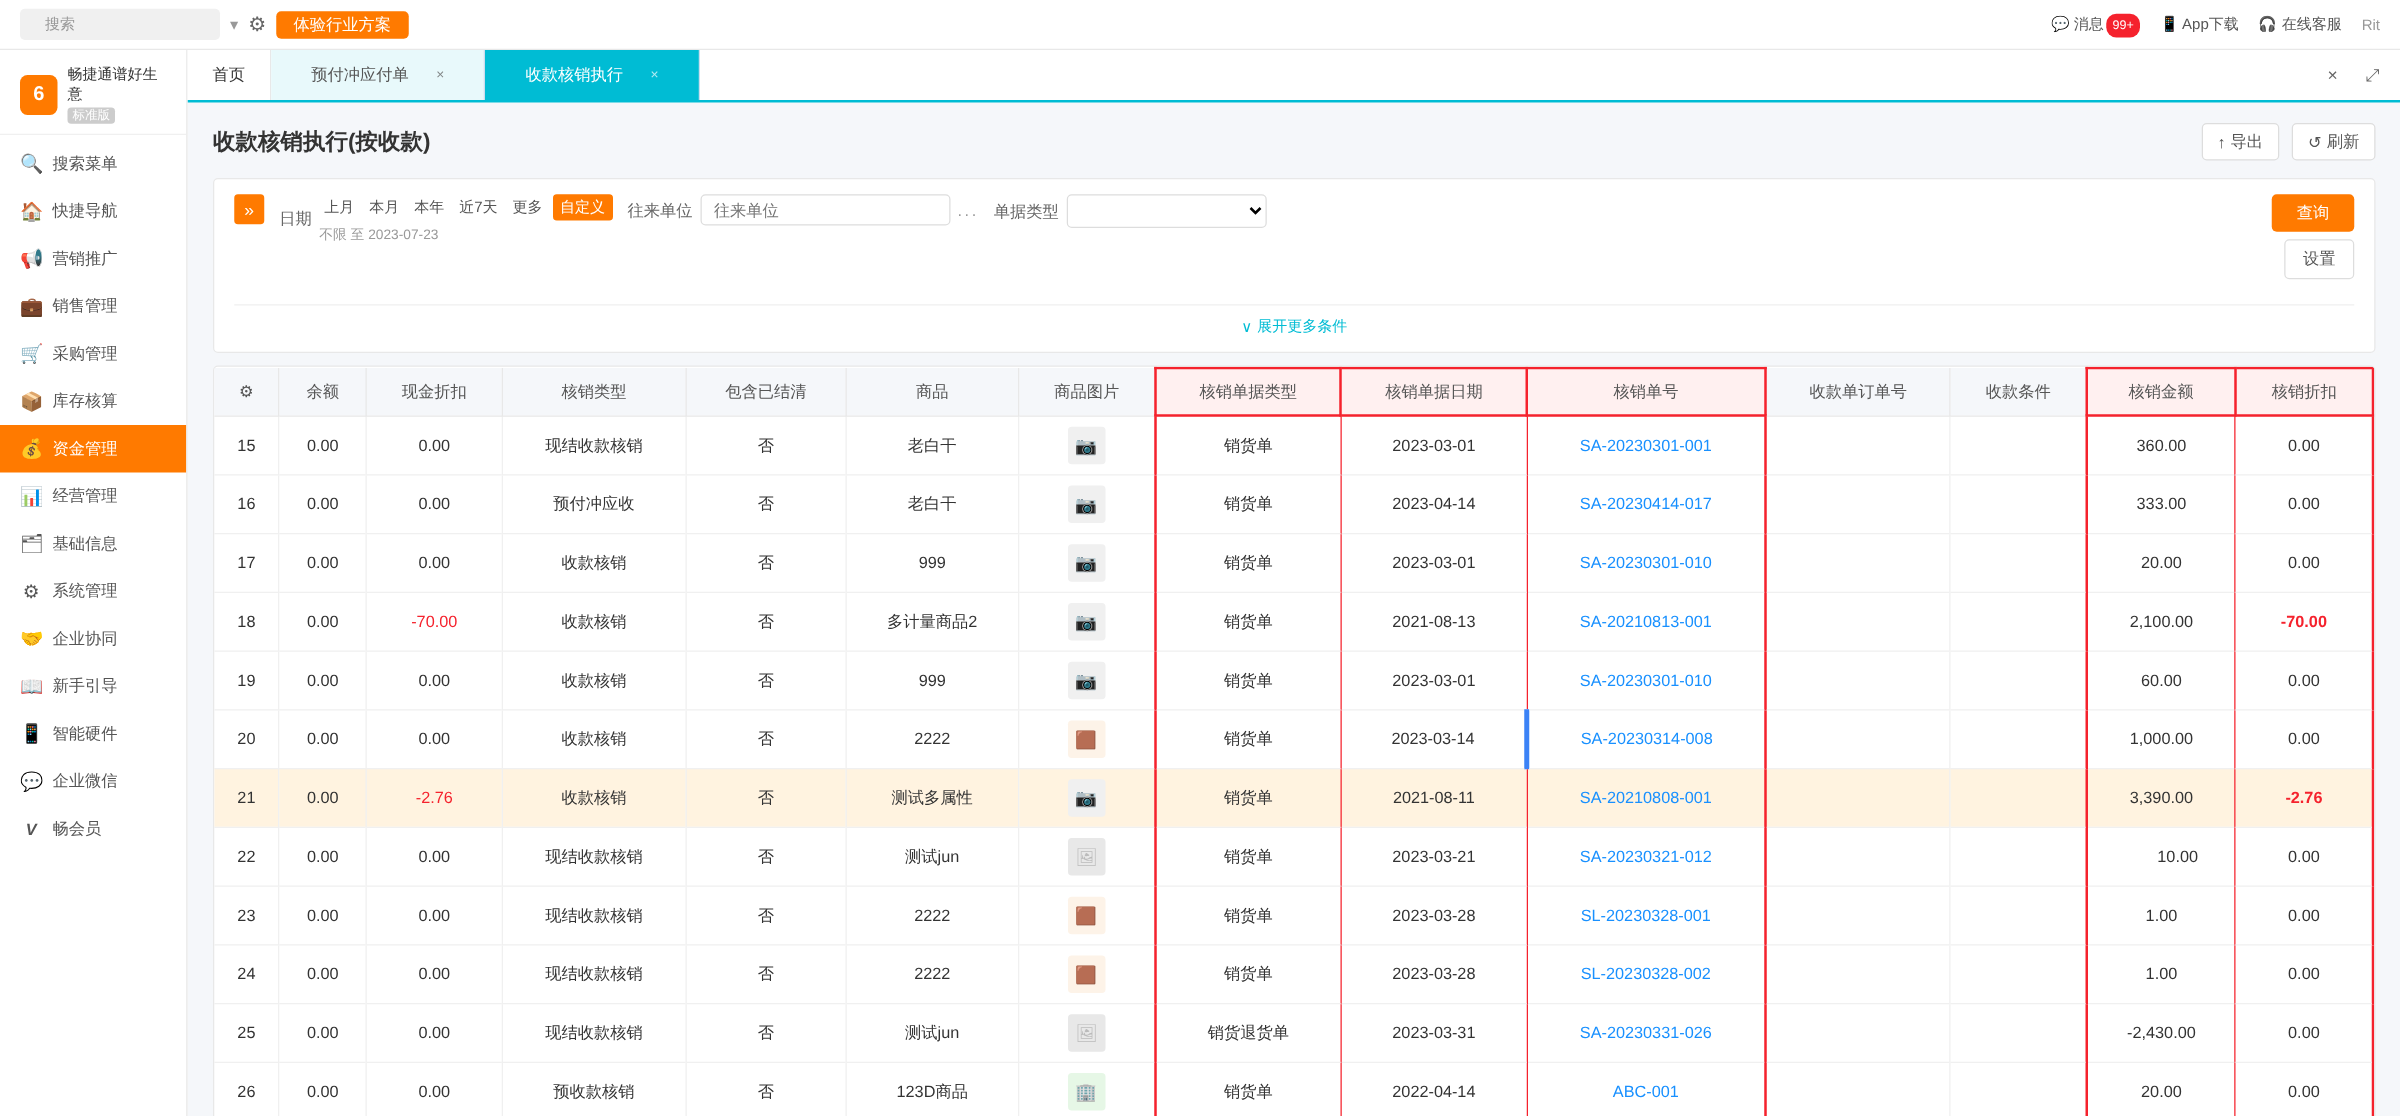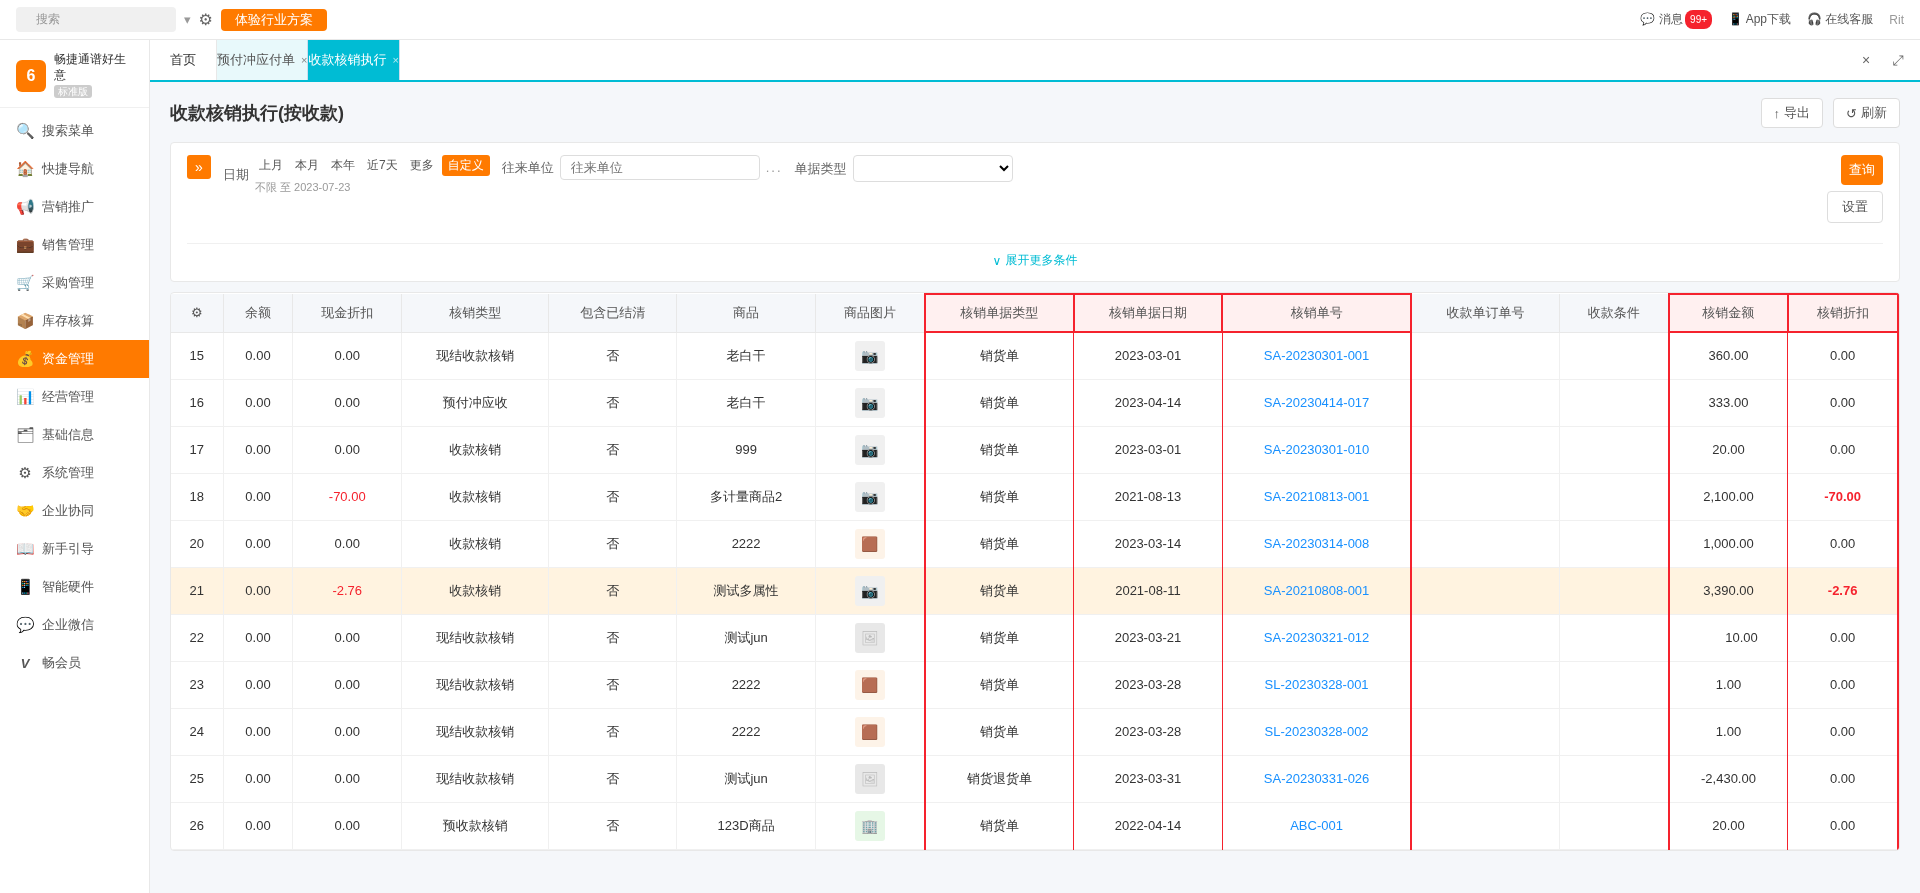--- a/index.html
+++ b/index.html
@@ -61,24 +61,24 @@
       padding: 0 20px;
       display: flex;
       align-items: center;
       font-size: 13px;
       color: #333;
       border-right: 1px solid #e8e8e8;
       cursor: pointer;
     }
     .tab-item {
       background: #e8f9fb;
-      padding: 0 0;
+      padding: 0 32px;
       display: flex;
       align-items: center;
-      gap: 6px;
+      gap: 22px;
       font-size: 13px;
       color: #555;
       border-right: 1px solid #cde;
       cursor: pointer;
       position: relative;
     }
     .tab-item.active {
       background: #00bcd4;
       color: #fff;
     }
@@ -110,21 +110,21 @@
     .filter-toggle { width: 24px; height: 24px; background: #ff7a00; border-radius: 3px; display: flex; align-items: center; justify-content: center; cursor: pointer; color: #fff; font-size: 14px; }
     .filter-group { display: flex; align-items: center; gap: 6px; }
     .filter-label { color: #666; font-size: 13px; white-space: nowrap; }
     .filter-date-opts { display: flex; align-items: center; gap: 4px; }
     .date-opt { font-size: 12px; color: #555; cursor: pointer; padding: 2px 4px; }
     .date-opt.custom { background: #ff7a00; color: #fff; border-radius: 3px; padding: 2px 6px; }
     .date-no-limit { font-size: 11px; color: #999; margin-top: 2px; }
     .filter-input { border: 1px solid #ddd; border-radius: 4px; padding: 4px 10px; font-size: 13px; min-width: 200px; outline: none; color: #999; }
     .filter-dots { color: #999; letter-spacing: 2px; }
     .filter-select { border: 1px solid #ddd; border-radius: 4px; padding: 4px 10px; font-size: 13px; min-width: 160px; outline: none; background: #fff; }
-    .btn-query { background: #ff7a00; color: #fff; border: none; border-radius: 4px; padding: 6px 8px; font-size: 13px; cursor: pointer; }
+    .btn-query { background: #ff7a00; color: #fff; border: none; border-radius: 4px; padding: 6px 20px; font-size: 13px; cursor: pointer; }
     .btn-settings { background: #fff; border: 1px solid #ddd; border-radius: 4px; padding: 6px 14px; font-size: 13px; color: #555; cursor: pointer; }
     .expand-more { display: flex; align-items: center; gap: 4px; color: #00bcd4; font-size: 12px; cursor: pointer; border-top: 1px solid #f0f0f0; padding-top: 8px; margin-top: 4px; width: 100%; justify-content: center; }
 
     
     .table-wrapper {
       background: #fff;
       border-radius: 4px;
       border: 1px solid #e8e8e8;
       overflow: auto;
     }
@@ -392,30 +392,46 @@
     <td><span class="col-img">📷</span></td>
     <td style="border-left:2px solid #f5222d;border-right:1px solid #f5222d;">销货单</td>
     <td style="border-left:1px solid #f5222d;border-right:1px solid #f5222d;">2021-08-13</td>
     <td style="border-left:1px solid #f5222d;border-right:2px solid #f5222d;"><a class="td-link">SA-20210813-001</a></td>
     <td></td>
     <td></td>
     <td style="border-left:2px solid #f5222d;border-right:1px solid #f5222d;">2,100.00</td>
     <td style="border-left:1px solid #f5222d;border-right:2px solid #f5222d;" class="td-red-bold">-70.00</td>
   </tr>
               <tr>
+    <td>19</td>
+    <td>0.00</td>
+    <td>0.00</td>
+    <td>收款核销</td>
+    <td>否</td>
+    <td>999</td>
+    <td><span class="col-img">📷</span></td>
+    <td style="border-left:2px solid #f5222d;border-right:1px solid #f5222d;">销货单</td>
+    <td style="border-left:1px solid #f5222d;border-right:1px solid #f5222d;">2023-03-01</td>
+    <td style="border-left:1px solid #f5222d;border-right:2px solid #f5222d;"><a class="td-link">SA-20230301-010</a></td>
+    <td></td>
+    <td></td>
+    <td style="border-left:2px solid #f5222d;border-right:1px solid #f5222d;">60.00</td>
+    <td style="border-left:1px solid #f5222d;border-right:2px solid #f5222d;">0.00</td>
+  </tr>
+              <tr>
     <td>20</td>
     <td>0.00</td>
     <td>0.00</td>
     <td>收款核销</td>
     <td>否</td>
     <td>2222</td>
     <td><span class="col-img col-img-brown">🟫</span></td>
     <td style="border-left:2px solid #f5222d;border-right:1px solid #f5222d;">销货单</td>
     <td style="border-left:1px solid #f5222d;border-right:1px solid #f5222d;">2023-03-14</td>
-    <td style="border-left:1px solid #3b82f6;border-right:2px solid #f5222d;margin-top:23px;"><a class="td-link">SA-20230314-008</a></td>
+    <td style="border-left:4px solid #3b82f6;border-right:2px solid #f5222d;margin-top:23px;"><a class="td-link">SA-20230314-008</a></td>
     <td></td>
     <td></td>
     <td style="border-left:2px solid #f5222d;border-right:1px solid #f5222d;">1,000.00</td>
     <td style="border-left:1px solid #f5222d;border-right:2px solid #f5222d;">0.00</td>
   </tr>
               <tr class="highlighted">
     <td>21</td>
     <td>0.00</td>
     <td class="td-red">-2.76</td>
     <td>收款核销</td>

